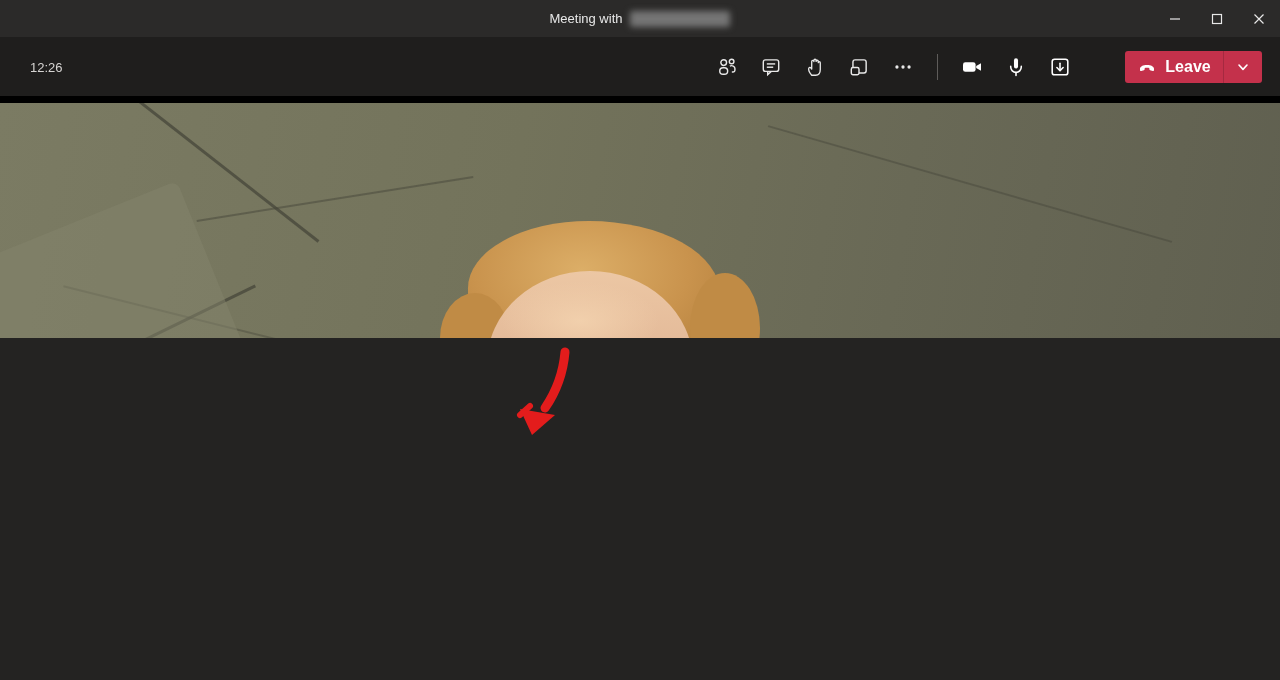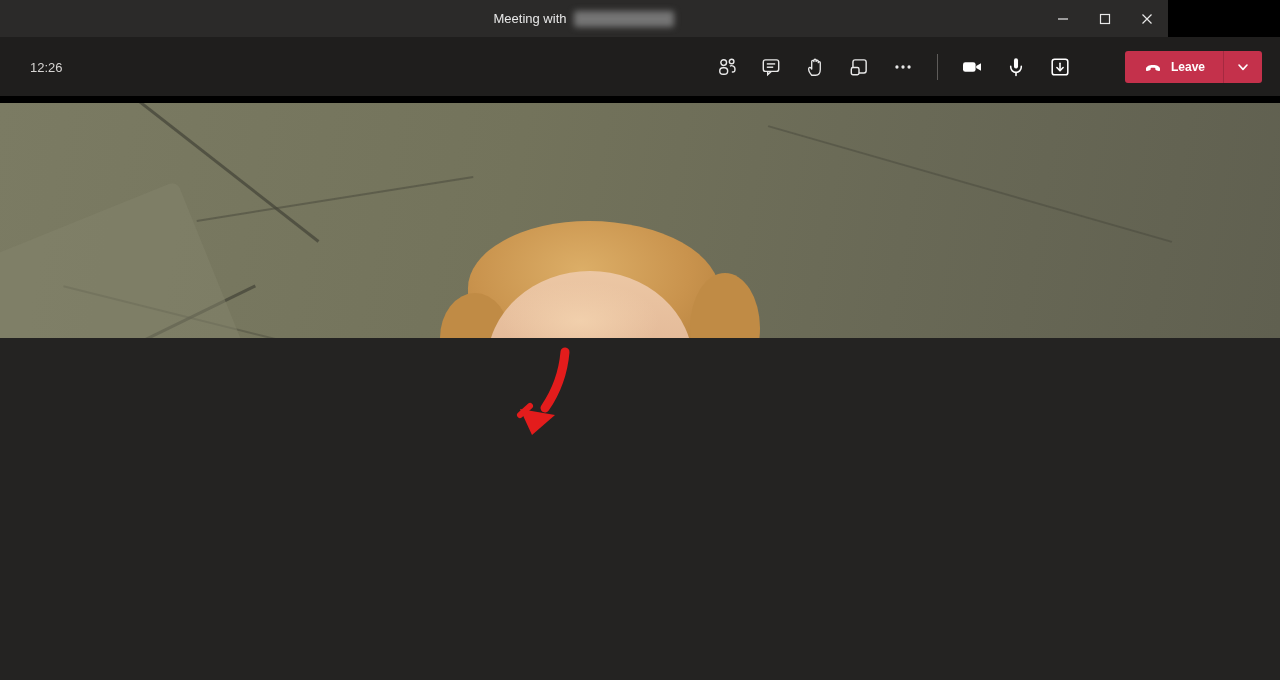--- a/index.html
+++ b/index.html
@@ -4,41 +4,41 @@
 <style>
   * { box-sizing: border-box; margin: 0; padding: 0; }
   html,body { width:1280px; height:680px; }
   body {
     font-family: "Liberation Sans", sans-serif;
     background:#000; position:relative; overflow:hidden; color:#fff;
   }
   .abs { position:absolute; }
 
   
-  .titlebar { left:0; top:0; width:1168px; height:37px; background:#2b2a29;
+  .titlebar { left:0; top:0; width:1280px; height:37px; background:#2b2a29;
     display:flex; align-items:center; justify-content:center; }
   .titlebar-text { font-size:13px; color:#e8e8e8; display:flex; align-items:center; gap:8px;}
   .redacted { background:#757575; filter:blur(3px); border-radius:2px; display:inline-block; }
   .win-controls { position:absolute; right:0; top:0; height:37px; display:flex; }
   .win-btn { width:42px; height:37px; display:flex; align-items:center; justify-content:center; cursor:default;}
   .topline-blue { left:518px; top:0; width:48px; height:2px; background:#2e6da4; }
   .topline-gray { left:566px; top:0; width:139px; height:2px; background:#9f9f9f; }
 
   
   .toolbar { left:0; top:37px; width:1280px; height:59px; background:#1f1e1d;
     display:flex; align-items:center; }
   .timer { position:absolute; left:30px; top:50%; transform:translateY(-50%);
     font-size:13px; color:#d6d4d2; }
   .tb-icon { width:44px; height:40px; display:flex; align-items:center; justify-content:center; cursor:pointer; }
   .tb-divider { width:1px; height:26px; background:#5e5c5a; margin:0 12px; }
   .leave-btn { position:absolute; right:18px; top:50%; transform:translateY(-50%);
     height:32px; width:137px; background:#c4314b; border-radius:3px;
     display:flex; align-items:center; overflow:hidden; cursor:pointer;}
   .leave-main { flex:1; display:flex; align-items:center; justify-content:center; gap:8px;
-    font-size:12px; font-weight:bold; color:#fff; height:100%;}
+    font-size:16px; font-weight:bold; color:#fff; height:100%;}
   .leave-sep { width:1px; height:100%; background:#a52940; }
   .leave-chev { width:38px; height:100%; display:flex; align-items:center; justify-content:center; }
 
   
   .stage { left:0; top:96px; width:1280px; height:242px; background:#000; }
   .video { position:absolute; left:0; top:7px; width:1280px; height:235px;
     background:linear-gradient(100deg,#7b7b63 0%,#73735b 40%,#696956 70%,#606050 100%);
     overflow:hidden; }
   .facet-line { position:absolute; background:#45453a; opacity:.75; }
   .facet-light { position:absolute; background:#84846b; opacity:.5; }

